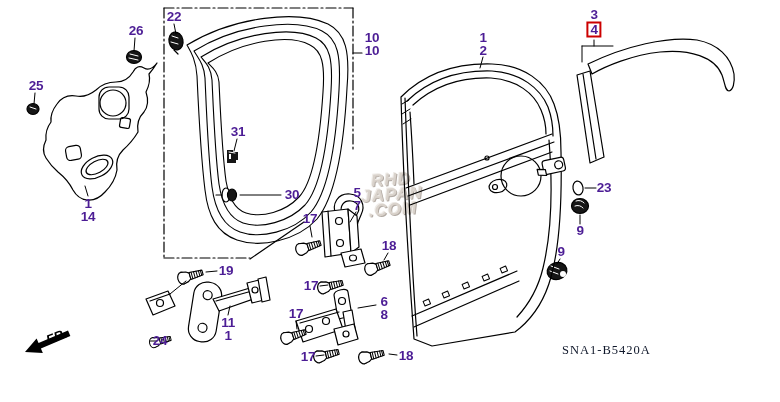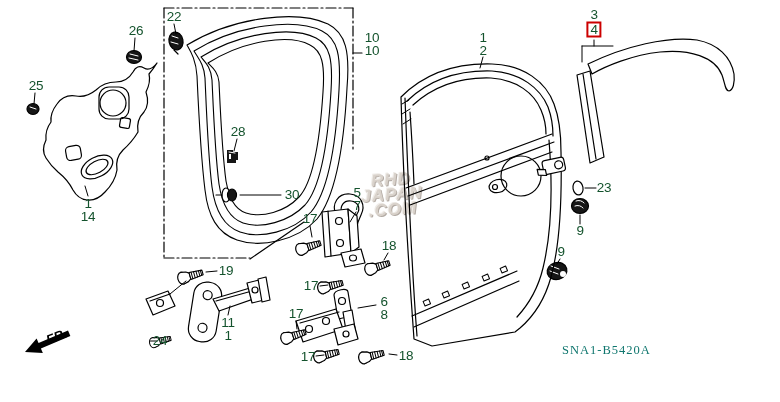--- a/index.html
+++ b/index.html
@@ -5,26 +5,26 @@
   html,body{margin:0;padding:0;background:#fff;}
   .stage{position:relative;width:780px;height:402px;background:#ffffff;overflow:hidden;
          font-family:"Liberation Sans",sans-serif;}
   .stage svg{position:absolute;left:0;top:0;z-index:2;}
   .watermark{position:absolute;left:348px;top:172px;width:88px;z-index:1;
              text-align:center;transform:rotate(-4deg);
              font-style:italic;font-weight:700;font-size:17px;line-height:15px;
              color:#d9d2cb;letter-spacing:1px;
              text-shadow:-1px -1px 0 #efece8, 1px 1px 0 #b3aba4;}
   .lbl{position:absolute;z-index:3;transform:translate(-50%,-50%);
-       font-weight:400;font-size:13.5px;line-height:12px;letter-spacing:-0.3px;
-       color:#14532d;text-align:right;white-space:nowrap;}
+       font-weight:700;font-size:13.5px;line-height:12px;letter-spacing:-0.3px;
+       color:#4c1d95;text-align:right;white-space:nowrap;}
   .stack{display:flex;flex-direction:column;align-items:center;gap:1px;}
   .boxed{border:2px solid #cc0000;padding:0 2px;line-height:12px;background:transparent;}
   .code{position:absolute;left:562px;top:343px;z-index:3;
-        font-family:"Liberation Serif",serif;font-size:12.5px;letter-spacing:1px;color:#0f766e;}
+        font-family:"Liberation Serif",serif;font-size:12.5px;letter-spacing:1px;color:#0f172a;}
   .fr{position:absolute;left:46px;top:329px;z-index:3;transform:rotate(-21deg);
       font-weight:700;font-style:italic;font-size:13px;color:#000;}
 </style>
 </head>
 <body>
 
 <div class="stage">
 
   <div class="watermark">
     <div>RHD</div>
@@ -236,21 +236,21 @@
     </g>
 
     <g transform="translate(25,352) rotate(-23)">
       <polygon points="0,0 16,-8 16,-3 48,-3 48,3 16,3 16,8" fill="#000" stroke="none"></polygon>
     </g>
   </svg>
 
   <div class="lbl" style="left:174px;top:17px">22</div>
   <div class="lbl" style="left:136px;top:31px">26</div>
   <div class="lbl" style="left:36px;top:86px">25</div>
-  <div class="lbl" style="left:238px;top:132px">28</div>
+  <div class="lbl" style="left:238px;top:132px">31</div>
   <div class="lbl" style="left:292px;top:195px">30</div>
 
   <div class="lbl stack" style="left:88px;top:210px">
     <div>1</div>
     <div>14</div>
   </div>
   <div class="lbl stack" style="left:372px;top:44px">
     <div>10</div>
     <div>10</div>
   </div>

